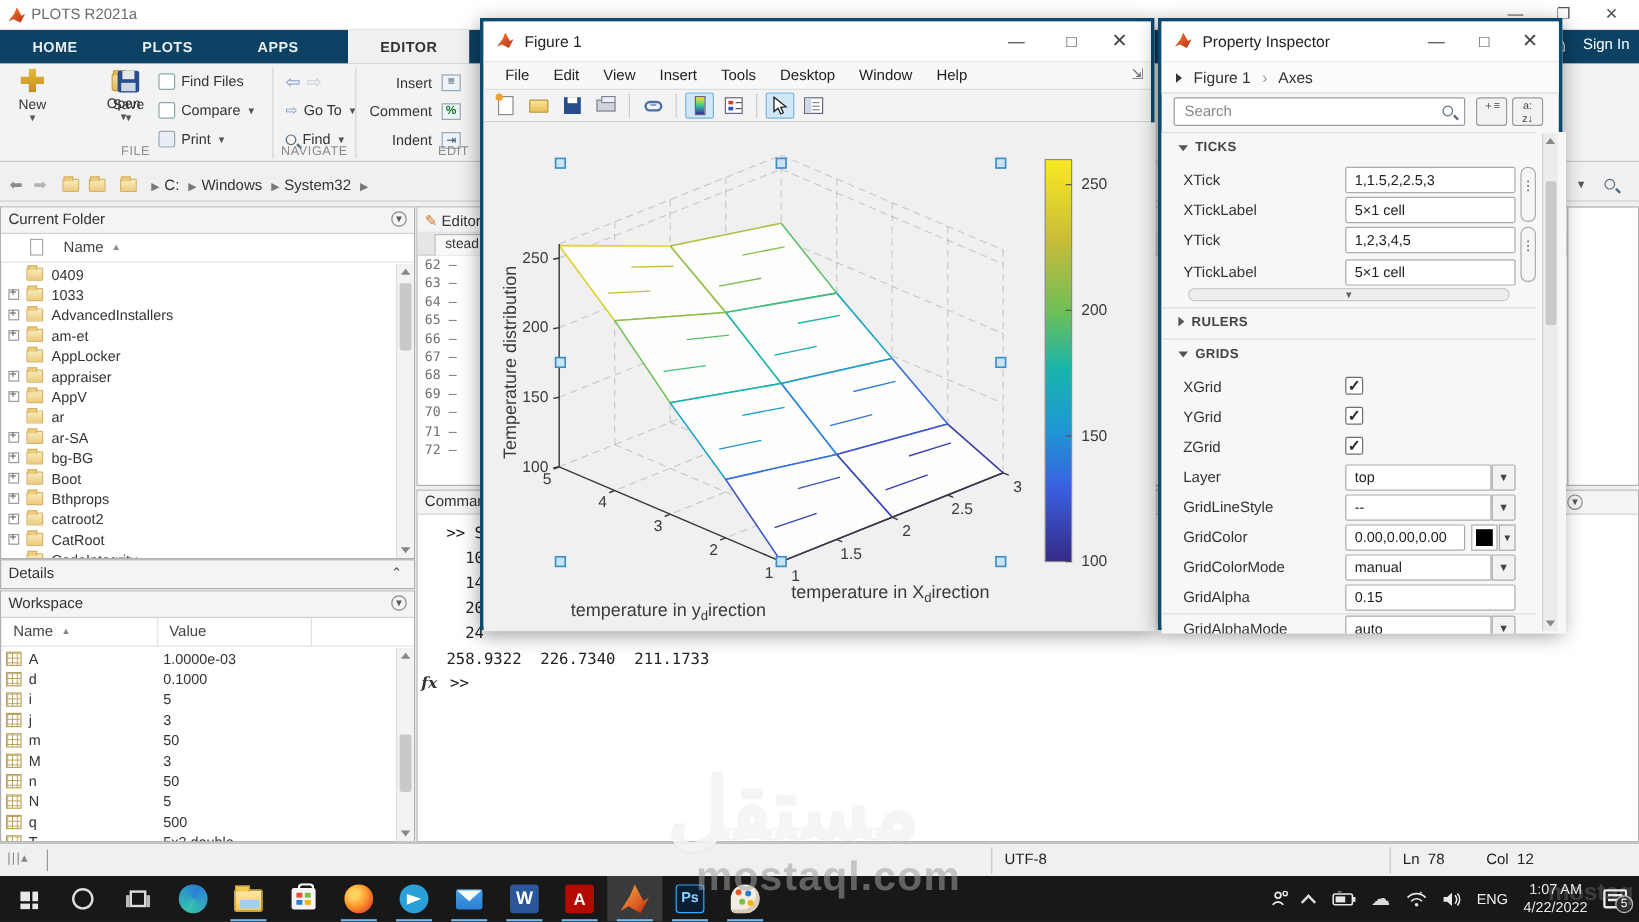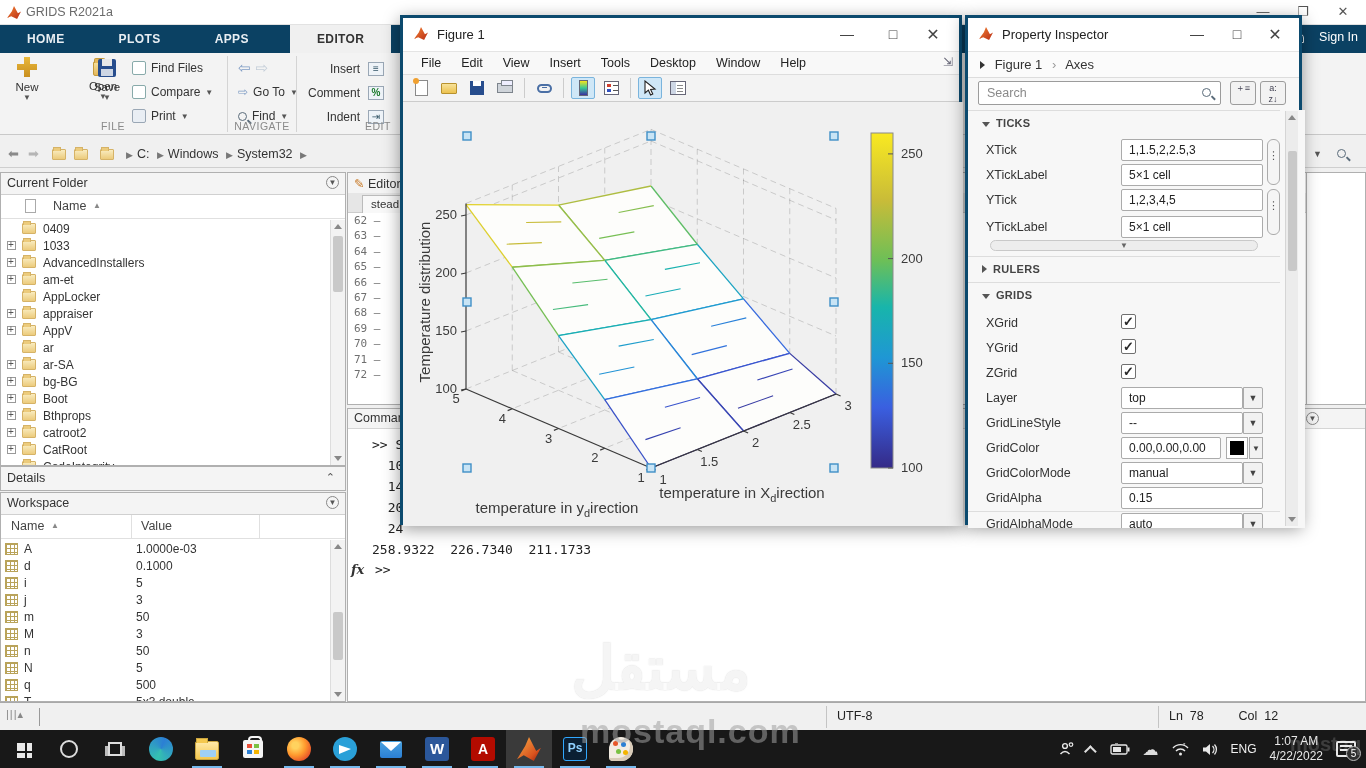--- a/index.html
+++ b/index.html
@@ -184,34 +184,34 @@
   .dots-btn { position:absolute; left:299px; width:13px; height:46px; border:1px solid #ababab; border-radius:6px; background:#f5f5f5; color:#555; font-size:11px; text-align:center; line-height:15px; padding-top:8px; }
   .pi-check { position:absolute; left:153px; top:3px; width:15px; height:15px; background:#fff; border:1.5px solid #707070; border-radius:2px; font-size:13px; line-height:13px; color:#2a2a2a; text-align:center; font-weight:bold; }
   #pi-expander { position:absolute; left:22px; width:268px; height:11px; background:#ededed; border:1px solid #c9c9c9; border-radius:6px; text-align:center; font-size:8px; color:#666; line-height:9px; }
   #pi-scroll { position:absolute; right:1px; top:93px; width:13px; height:415px; background:#ececec; border-left:1px solid #d5d5d5; }
   .swatch { position:absolute; left:258px; top:1px; width:22px; height:22px; border:1px solid #ababab; background:#fff; }
   .swatch:before { content:""; position:absolute; left:3px; top:3px; width:14px; height:14px; background:#000; }
   .gc-dd { position:absolute; left:281px; top:1px; width:14px; height:22px; background:#f2f2f2; border:1px solid #ababab; text-align:center; font-size:8px; color:#444; line-height:21px; }
 
   
   #right-sliver-top { left:1306px; top:172px; width:60px; height:233px; background:#fff; border:1px solid #b0b0b0; }
-  #watermark-ar { left:546px; top:633px; width:230px; font-size:60px; color:rgba(255,255,255,.78); text-shadow:0 0 1px rgba(160,160,160,.5); z-index:40; font-weight:bold; text-align:center; }
+  #watermark-ar { left:546px; top:633px; width:230px; font-size:70px; color:rgba(255,255,255,.78); text-shadow:0 0 1px rgba(160,160,160,.5); z-index:40; font-weight:bold; text-align:center; }
   #watermark-en { left:580px; top:712px; font-size:34px; color:rgba(160,160,160,.55); z-index:40; font-weight:bold; letter-spacing:1px; }
   #watermark-en2 { left:1290px; top:733px; font-size:20px; color:rgba(255,255,255,.16); z-index:40; font-weight:bold; }
 </style>
 </head>
 <body>
 
 <div id="stage">
 
   <div id="main-window" class="abs">
 
     <div id="main-titlebar" class="abs">
       <span class="ml-logo abs" style="left:7px;top:6px;"></span>
-      <span id="main-title-text" class="abs">GRIDS R2021a</span>
+      <span id="main-title-text" class="abs">PLOTS R2021a</span>
       <span class="win-ctrl" style="right:86px;">—</span>
       <span class="win-ctrl" style="right:46px;">❐</span>
       <span class="win-ctrl" style="right:6px;">✕</span>
     </div>
 
     <div id="ribbon-tabs" class="abs">
       <div class="rtab">HOME</div>
       <div class="rtab">PLOTS</div>
       <div class="rtab">APPS</div>
       <div class="rtab active" style="margin-left:14px;">EDITOR</div>

